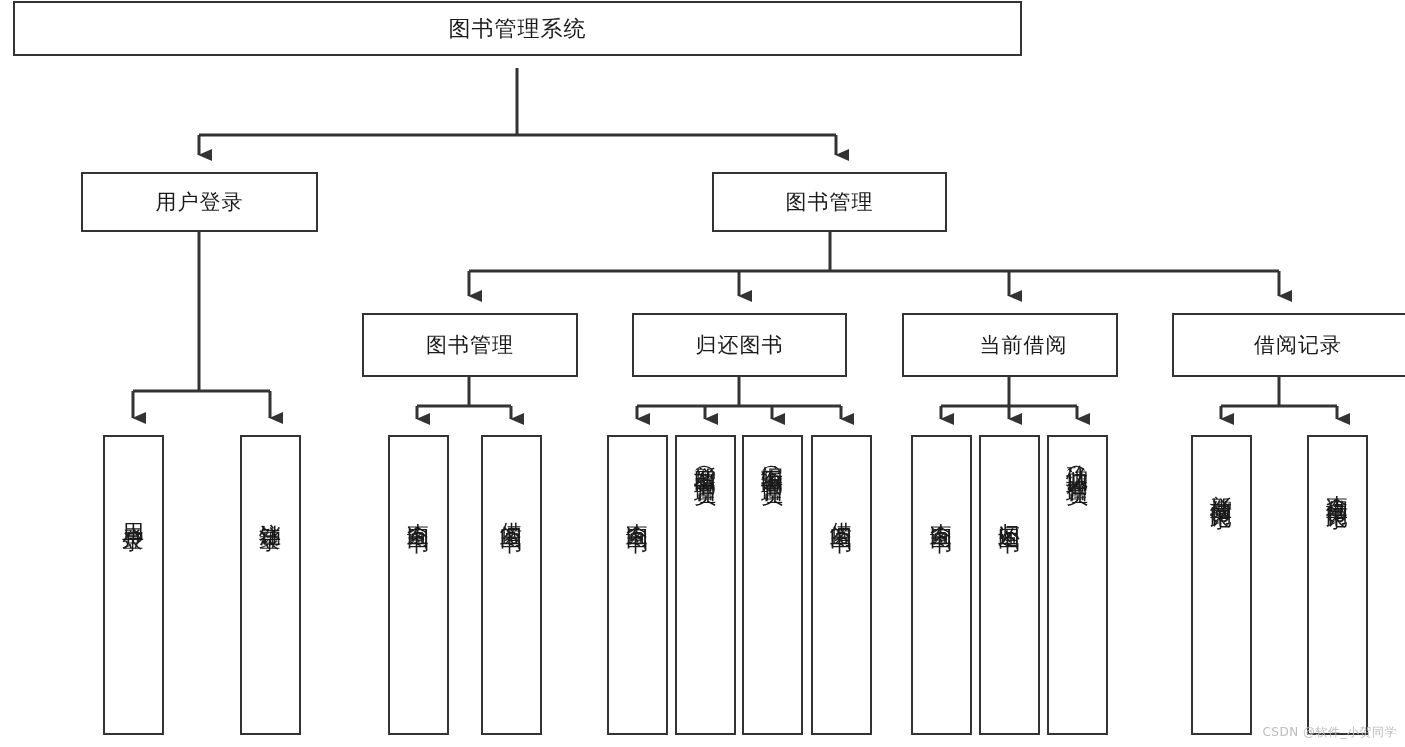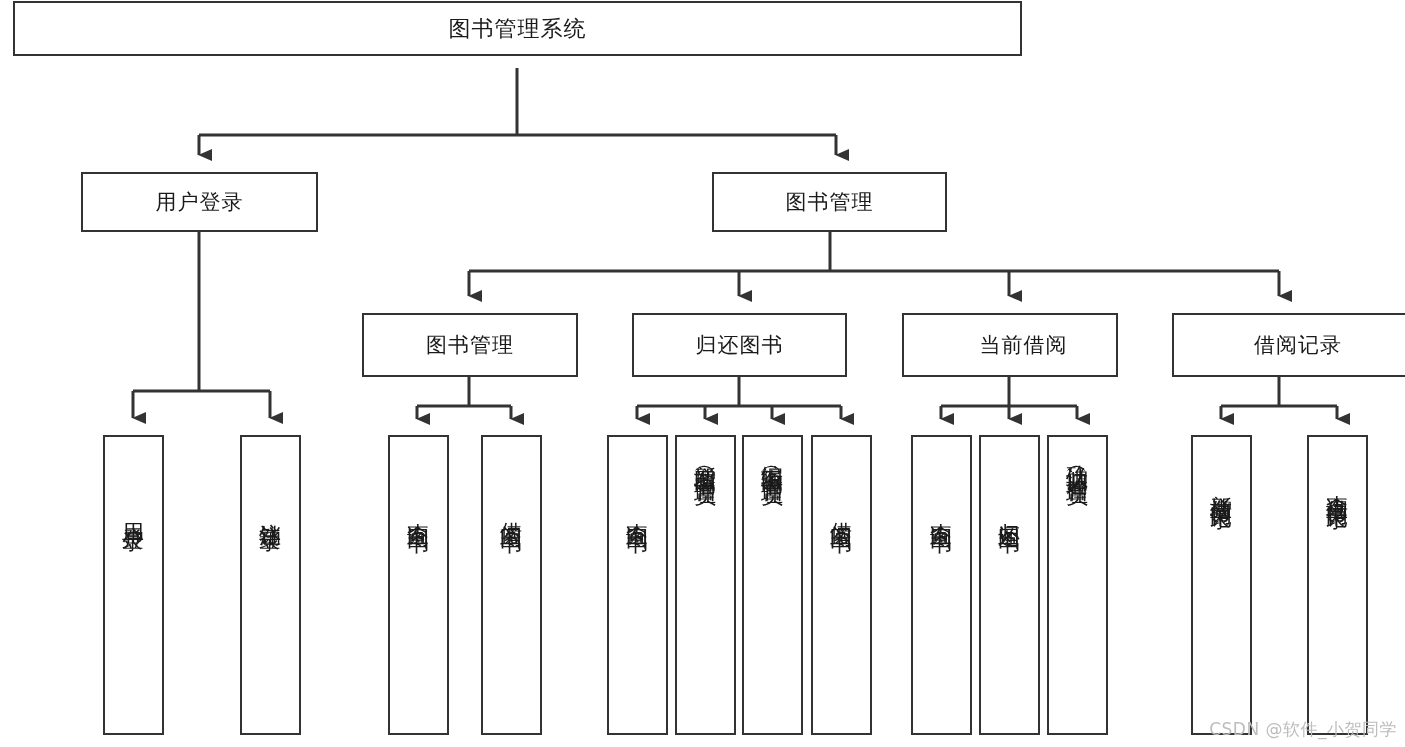--- a/index.html
+++ b/index.html
@@ -61,21 +61,21 @@
   .node.leaf.short .label {
     margin-top: 58px;
   }
   .node.leaf.mid .label {
     margin-top: 30px;
   }
   #watermark {
     position: absolute;
     right: 8px;
     bottom: 6px;
-    font-size: 17px;
+    font-size: 12px;
     color: #bdbdbd;
     letter-spacing: 0.5px;
     white-space: nowrap;
   }
 </style>
 </head>
 <body>
 
 <div id="canvas">
 

